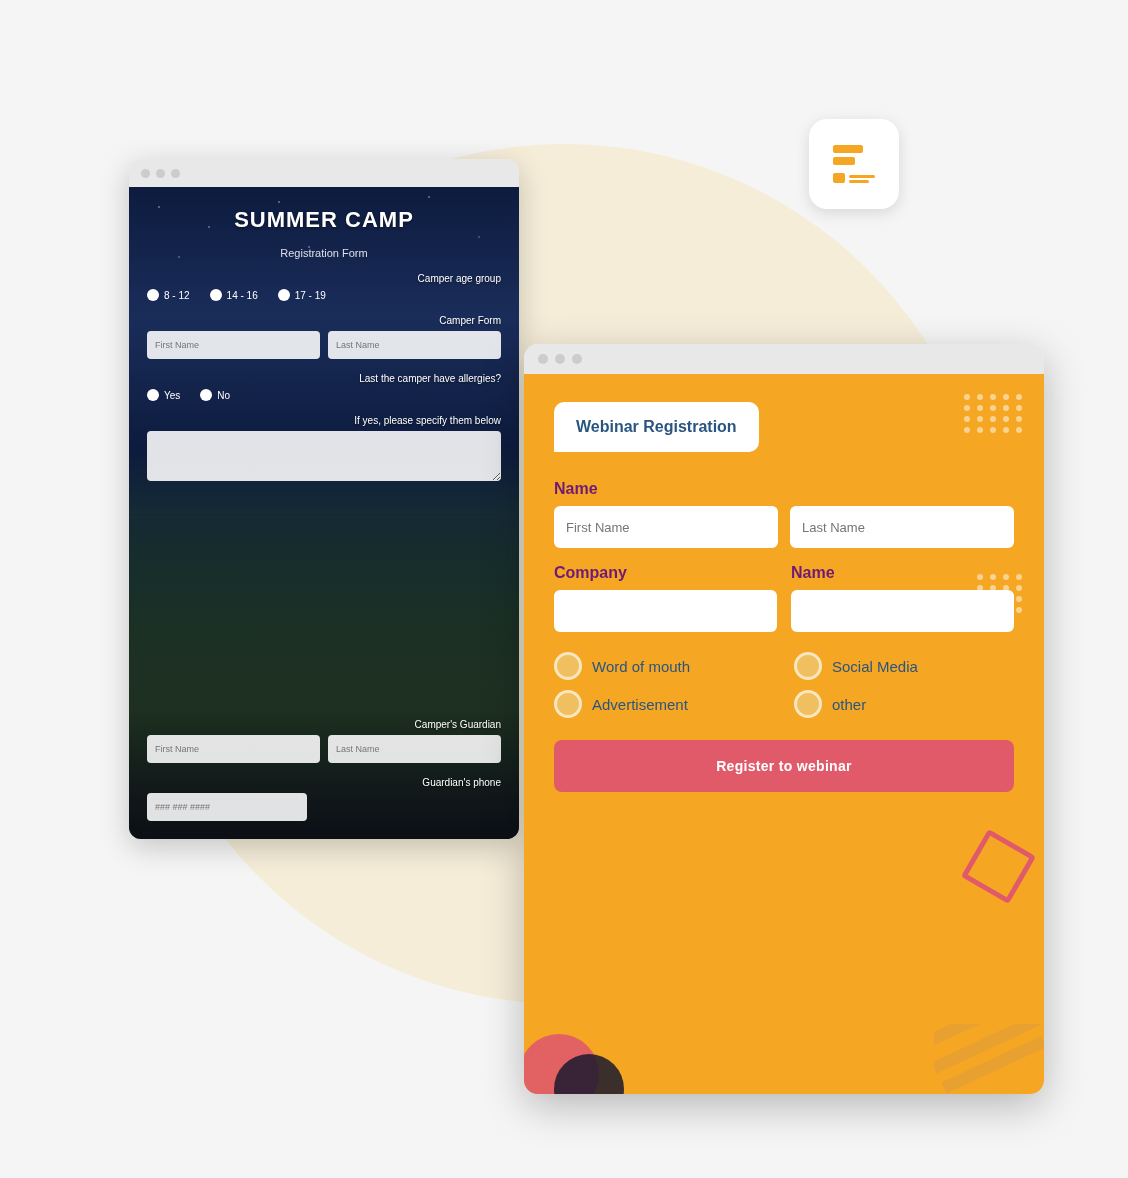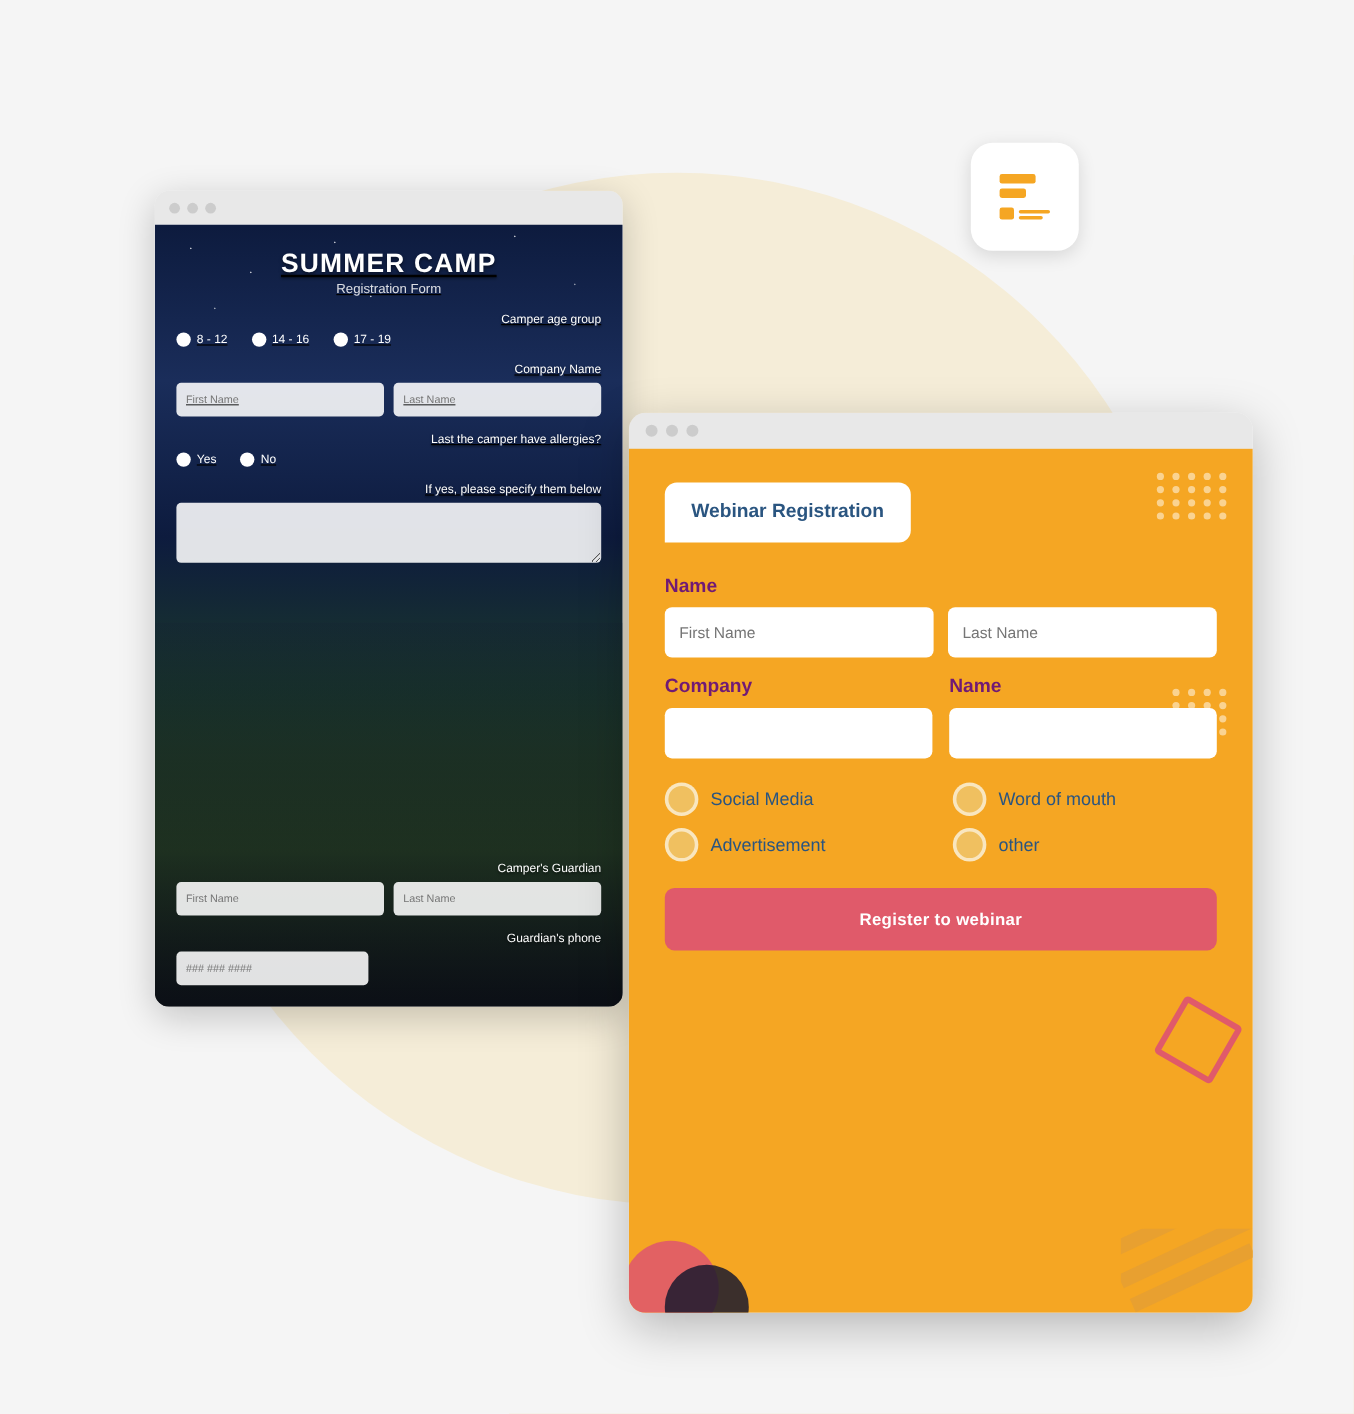--- a/index.html
+++ b/index.html
@@ -79,21 +79,20 @@
       height: 9px;
       border-radius: 50%;
       background: #ccc;
     }
 
     .sc-body {
       position: relative;
       height: calc(100% - 28px);
       background: white;
       overflow: hidden;
-      text-decoration: underline;
     }
 
     .sc-night-bg {
       position: absolute;
       top: 0; left: 0; right: 0;
       height: 100%;
       background: linear-gradient(180deg, #0d1b3e 0%, #1a2d5a 20%, #0d1b3e 40%, #1c3a2a 60%, #2d4a1e 70%, #3a5a20 80%, #1a1a1a 100%);
     }
 
     
@@ -124,21 +123,21 @@
       font-size: 22px;
       font-weight: bold;
       letter-spacing: 1px;
       text-shadow: 0 1px 3px rgba(0,0,0,0.5);
     }
 
     .sc-subtitle {
       text-align: center;
       color: rgba(255,255,255,0.85);
       font-size: 11px;
-      margin-top: 2px;
+      margin-top: 14px;
     }
 
     .sc-label {
       color: white;
       font-size: 10px;
       margin-top: 14px;
       margin-bottom: 5px;
       text-shadow: 0 1px 2px rgba(0,0,0,0.5);
       text-align: right;
     }
@@ -479,21 +478,21 @@
           <div class="sc-radio-item">
             <div class="sc-radio-circle"></div>
             <span>14 - 16</span>
           </div>
           <div class="sc-radio-item">
             <div class="sc-radio-circle"></div>
             <span>17 - 19</span>
           </div>
         </div>
 
-        <div class="sc-label">Company Name</div>
+        <div class="sc-label">Camper Form</div>
         <div class="sc-input-row">
           <input class="sc-input" readonly="" placeholder="First Name" style="">
           <input class="sc-input" readonly="" placeholder="Last Name" style="">
         </div>
 
         <div class="sc-label">Last the camper have allergies?</div>
         <div class="sc-radio-row">
           <div class="sc-radio-item">
             <div class="sc-radio-circle"></div>
             <span>Yes</span>
@@ -595,25 +594,25 @@
         <div class="wb-col">
           <div class="wb-field-label">Name</div>
           <input class="wb-input-full" readonly="" style="">
         </div>
       </div>
 
       
       <div class="wb-radio-grid">
         <div class="wb-radio-item">
           <div class="wb-radio-circle"></div>
-          <span class="wb-radio-label">Social Media</span>
+          <span class="wb-radio-label">Word of mouth</span>
         </div>
         <div class="wb-radio-item">
           <div class="wb-radio-circle"></div>
-          <span class="wb-radio-label">Word of mouth</span>
+          <span class="wb-radio-label">Social Media</span>
         </div>
         <div class="wb-radio-item">
           <div class="wb-radio-circle"></div>
           <span class="wb-radio-label">Advertisement</span>
         </div>
         <div class="wb-radio-item">
           <div class="wb-radio-circle"></div>
           <span class="wb-radio-label">other</span>
         </div>
       </div>

